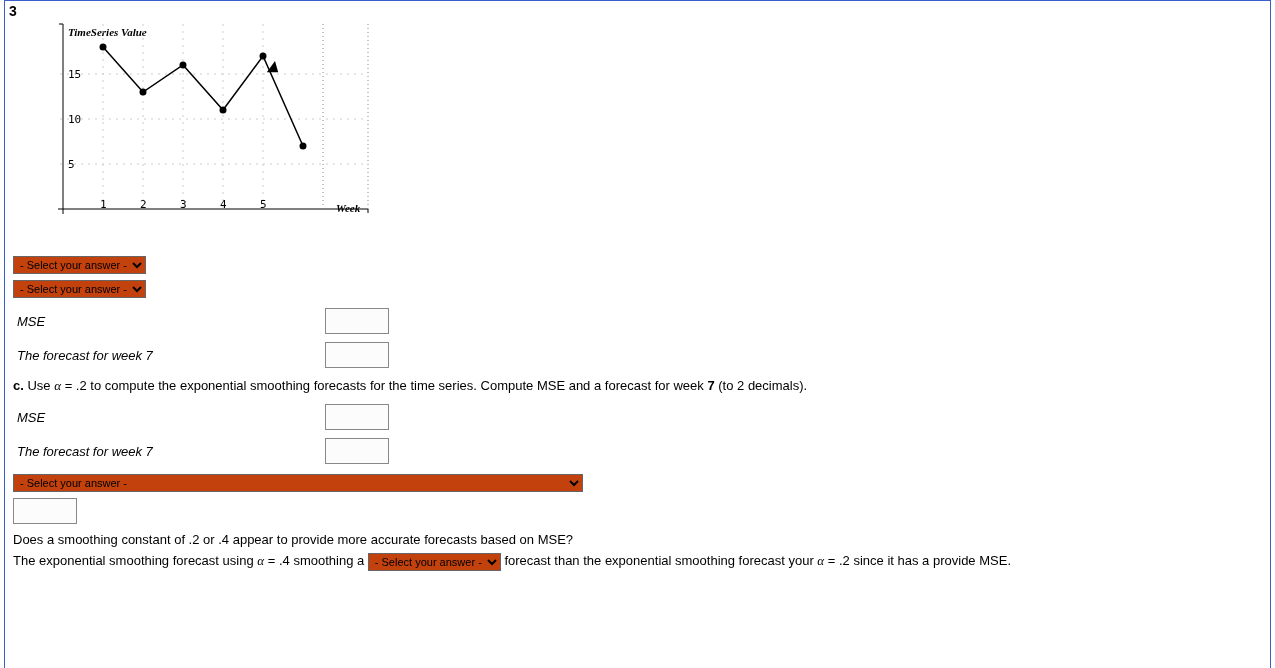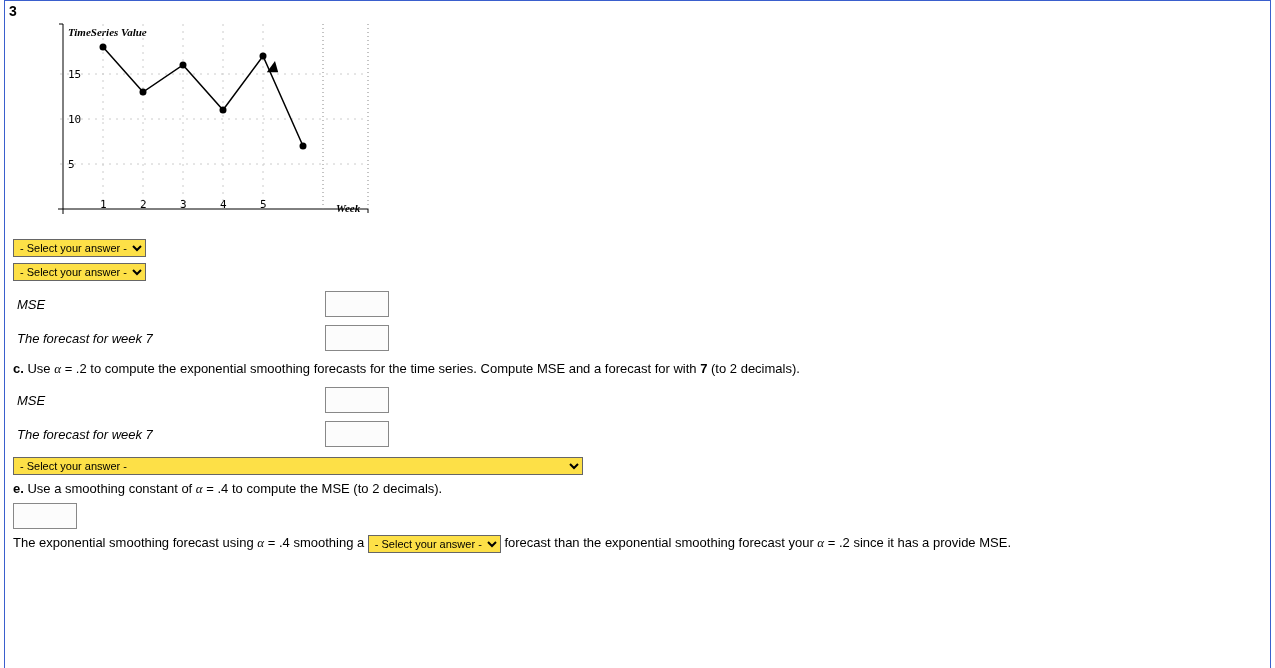--- a/index.html
+++ b/index.html
@@ -19,29 +19,29 @@
     .three-label {
       font-weight: bold;
       font-size: 14px;
       margin-left: -4px;
     }
     .chart-container {
       position: relative;
       width: 340px;
       height: 200px;
       margin-left: 20px;
-      margin-bottom: 20px;
+      margin-bottom: 37px;
     }
     .chart-svg { display:block; }
     .qtext { margin: 6px 0; }
     select {
       font-family: inherit;
       font-size: 11px;
       border: 1px solid #666;
-      background: #fde047;
+      background: #c2410c;
       padding: 1px 2px;
     }
     .select-small { }
     .select-wide {
       width: 570px;
     }
     input[type="text"] {
       border: 1px solid #888;
       width: 58px;
       height: 20px;
@@ -140,21 +140,21 @@
     </tr>
     <tr>
       <td class="lbl">The forecast for week 7</td>
       <td><input type="text" style=""></td>
     </tr>
   </tbody>
     </table>
 
   <div class="qtext">
     <span class="partlabel">c.</span>
-    <span>Use </span><span class="alpha">α</span><span> = .2</span><span> to compute the exponential smoothing forecasts for the time series. Compute MSE and a forecast for with </span><span class="partlabel">7</span><span> (to 2 decimals).</span>
+    <span>Use </span><span class="alpha">α</span><span> = .2</span><span> to compute the exponential smoothing forecasts for the time series. Compute MSE and a forecast for week </span><span class="partlabel">7</span><span> (to 2 decimals).</span>
   </div>
 
   <table class="answer-table">
     <tbody>
         <tr>
       <td class="lbl">MSE</td>
       <td><input type="text" style=""></td>
     </tr>
     <tr>
       <td class="lbl">The forecast for week 7</td>
@@ -163,27 +163,24 @@
   </tbody>
     </table>
 
   <div class="qtext">
     <select class="select-wide">
       <option>- Select your answer -</option>
     </select>
   </div>
 
   <div class="qtext">
-    <span class="partlabel">e.</span>
-    <span>Use a smoothing constant of </span><span class="alpha">α</span><span> = .4</span><span> to compute the MSE (to 2 decimals).</span>
-  </div>
-  <div class="qtext">
     <input type="text" style="">
   </div>
 
+  <div class="qtext mt8">Does a smoothing constant of .2 or .4 appear to provide more accurate forecasts based on MSE?</div>
 
   <div class="qtext inline-select">
     <span>The exponential smoothing forecast using </span><span class="alpha">α</span><span> = .4</span><span> smoothing a </span>
     <select class="select-small">
       <option>- Select your answer -</option>
     </select>
     <span> forecast than the exponential smoothing forecast your </span><span class="alpha">α</span><span> = .2</span><span> since it has a provide MSE.</span>
   </div>
 
 </div>

